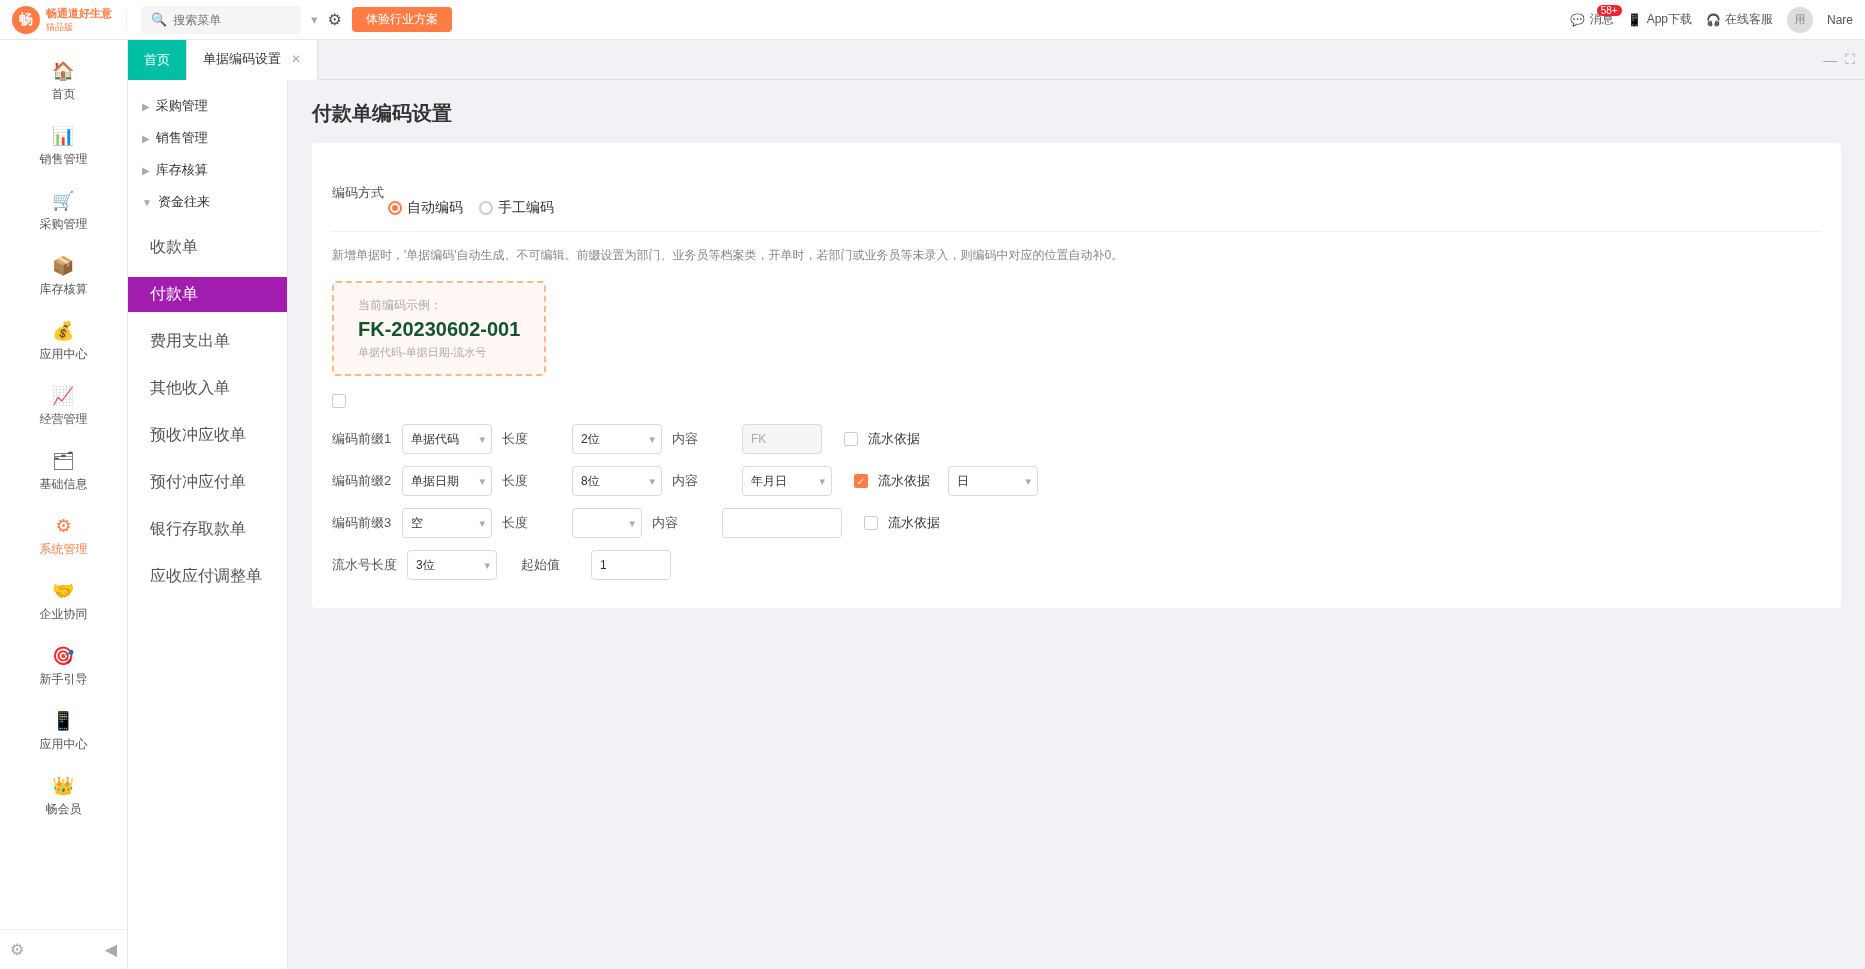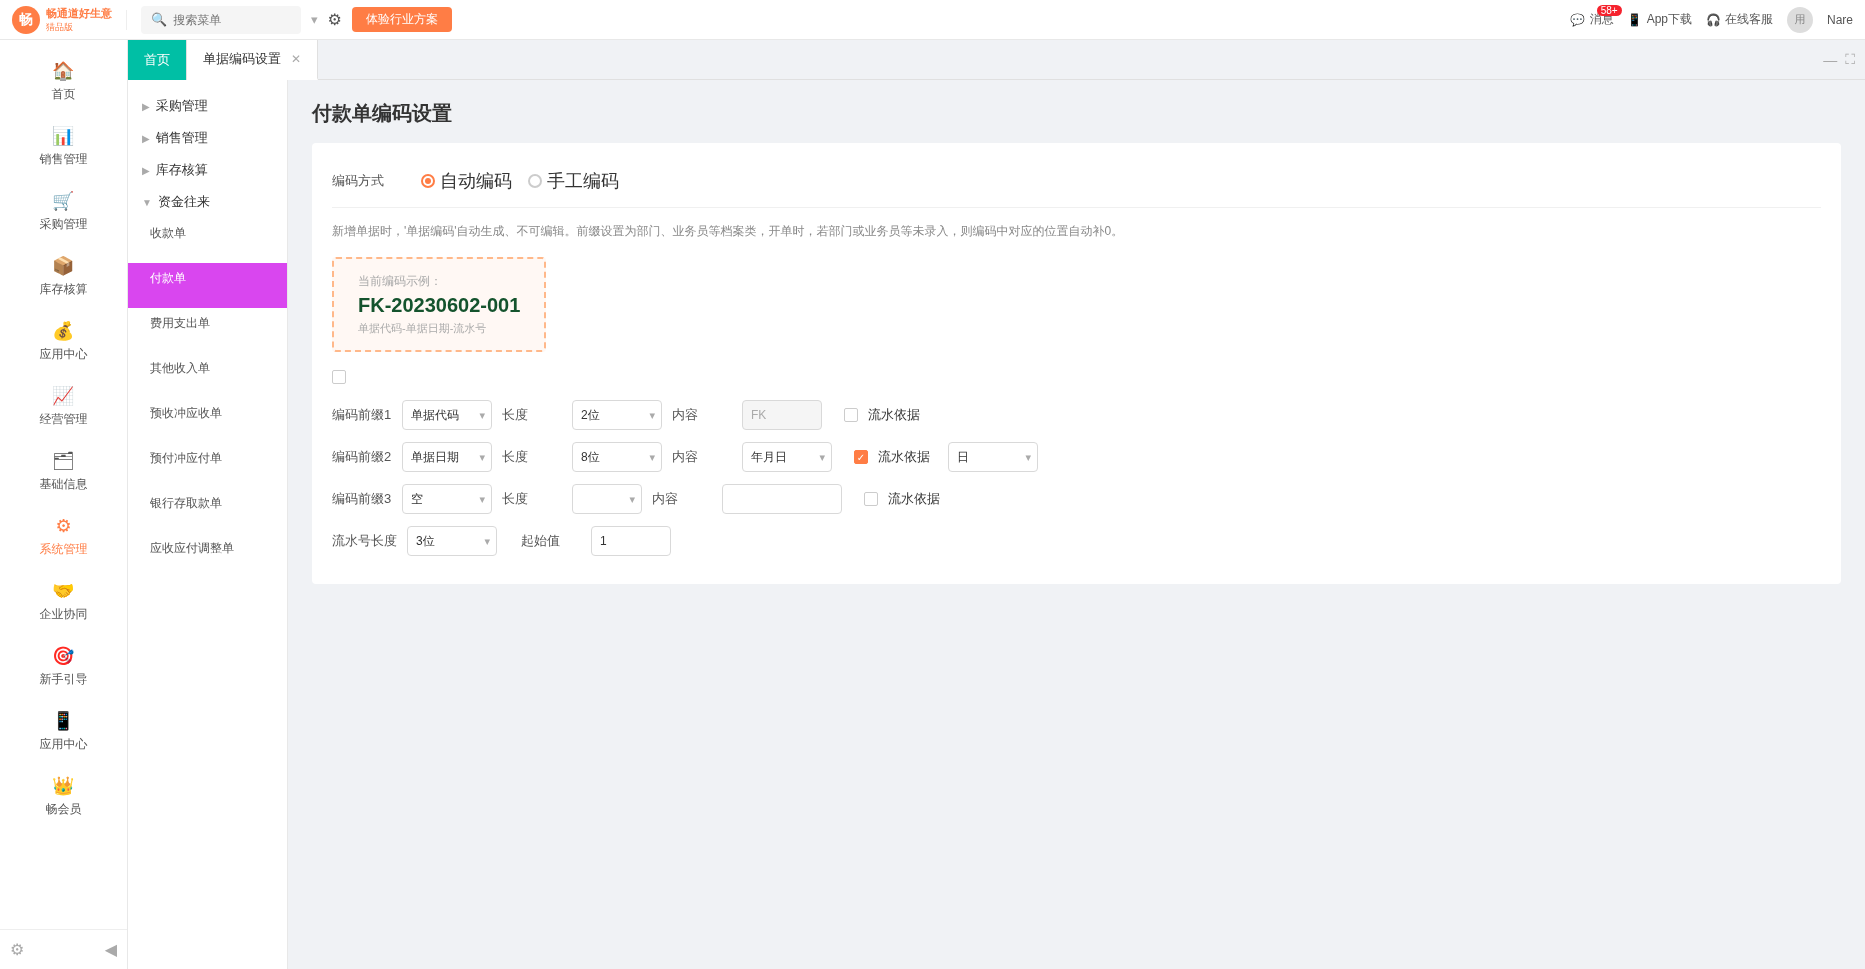--- a/index.html
+++ b/index.html
@@ -41,37 +41,37 @@
     .tab-home { background: #00bfa5; color: #fff; }
     .tabbar-actions { margin-left: auto; display: flex; align-items: center; gap: 8px; padding-right: 10px; font-size: 16px; color: #aaa; }
 
     
     .page-content { flex: 1; display: flex; overflow: hidden; background: #f0f2f5; }
 
     
     .sub-sidebar { width: 160px; background: #fff; border-right: 1px solid #e8e8e8; flex-shrink: 0; padding: 10px 0; overflow-y: auto; }
     .sub-sidebar-group { }
     .sub-sidebar-group-title { display: flex; align-items: center; padding: 7px 14px; font-size: 13px; color: #333; cursor: pointer; gap: 4px; }
-    .sub-sidebar-item { padding: 7px 14px 21px 22px; font-size: 12px; color: #555; cursor: pointer; }
+    .sub-sidebar-item { padding: 7px 14px 7px 22px; font-size: 16px; color: #555; cursor: pointer; margin-top: 12px; }
     .sub-sidebar-item.active { background: #ff7d45; color: #fff; border-radius: 0; }
 
     
     .main-panel { flex: 1; overflow-y: auto; padding: 20px 24px; background: #f0f2f5; }
 
     
     .page-title { font-size: 20px; font-weight: bold; color: #333; margin-bottom: 16px; }
 
     
     .card { background: #fff; border-radius: 4px; padding: 16px 20px; }
 
     
-    .encoding-mode { display: flex; align-items: center; gap: 37px; padding: 10px 0 14px 0; border-bottom: 1px solid #f0f0f0; margin-bottom: 14px; }
+    .encoding-mode { display: flex; align-items: center; gap: 4px; padding: 10px 0 14px 0; border-bottom: 1px solid #f0f0f0; margin-bottom: 14px; }
     .encoding-mode-label { font-size: 13px; color: #555; }
     .radio-group { display: flex; align-items: center; gap: 16px; }
-    .radio-item { display: flex; align-items: center; gap: 5px; font-size: 18px; cursor: pointer; }
+    .radio-item { display: flex; align-items: center; gap: 5px; font-size: 14px; cursor: pointer; margin-top: 30px; }
     .radio-custom { width: 14px; height: 14px; border-radius: 50%; border: 2px solid #ccc; display: flex; align-items: center; justify-content: center; }
     .radio-custom.checked { border-color: #ff7d45; }
     .radio-custom.checked::after { content: ''; width: 6px; height: 6px; border-radius: 50%; background: #ff7d45; }
 
     
     .desc-text { font-size: 12px; color: #888; margin-bottom: 16px; line-height: 1.6; }
 
     
     .preview-box { border: 2px dashed #ffb88a; background: #fff8f4; border-radius: 4px; padding: 14px 24px; display: inline-block; margin-bottom: 18px; }
     .preview-label { font-size: 12px; color: #aaa; margin-bottom: 4px; }
@@ -240,21 +240,21 @@
             <span class="chevron-right">▶</span>
             <span>库存核算</span>
           </div>
         </div>
         <div class="sub-sidebar-group">
           <div class="sub-sidebar-group-title">
             <span class="chevron-down">▼</span>
             <span>资金往来</span>
           </div>
           <div class="sub-sidebar-item">收款单</div>
-          <div class="sub-sidebar-item active" style="background:#d946ef;color:#fff;">付款单</div>
+          <div class="sub-sidebar-item active" style="background:#a21caf;color:#fff;">付款单</div>
           <div class="sub-sidebar-item">费用支出单</div>
           <div class="sub-sidebar-item">其他收入单</div>
           <div class="sub-sidebar-item">预收冲应收单</div>
           <div class="sub-sidebar-item">预付冲应付单</div>
           <div class="sub-sidebar-item">银行存取款单</div>
           <div class="sub-sidebar-item">应收应付调整单</div>
         </div>
       </div>
 
       <div class="main-panel">

